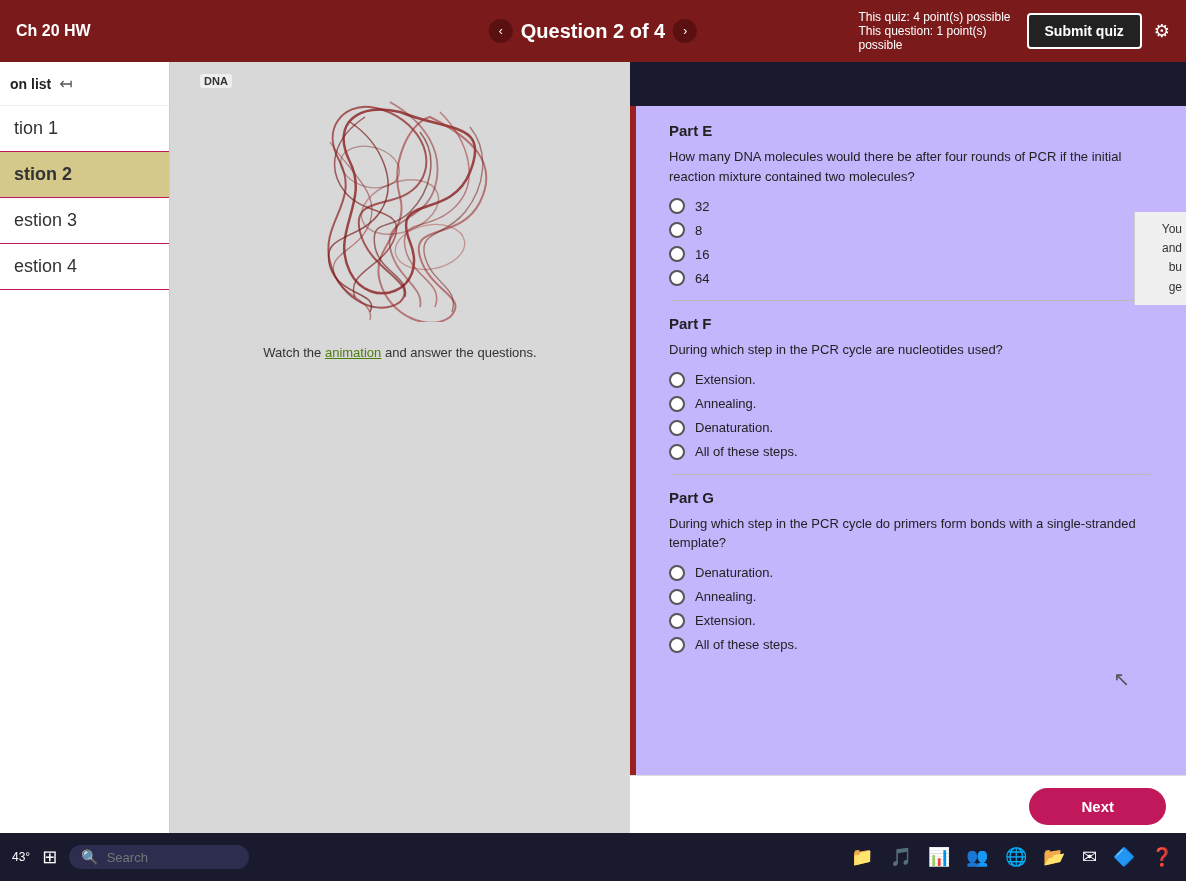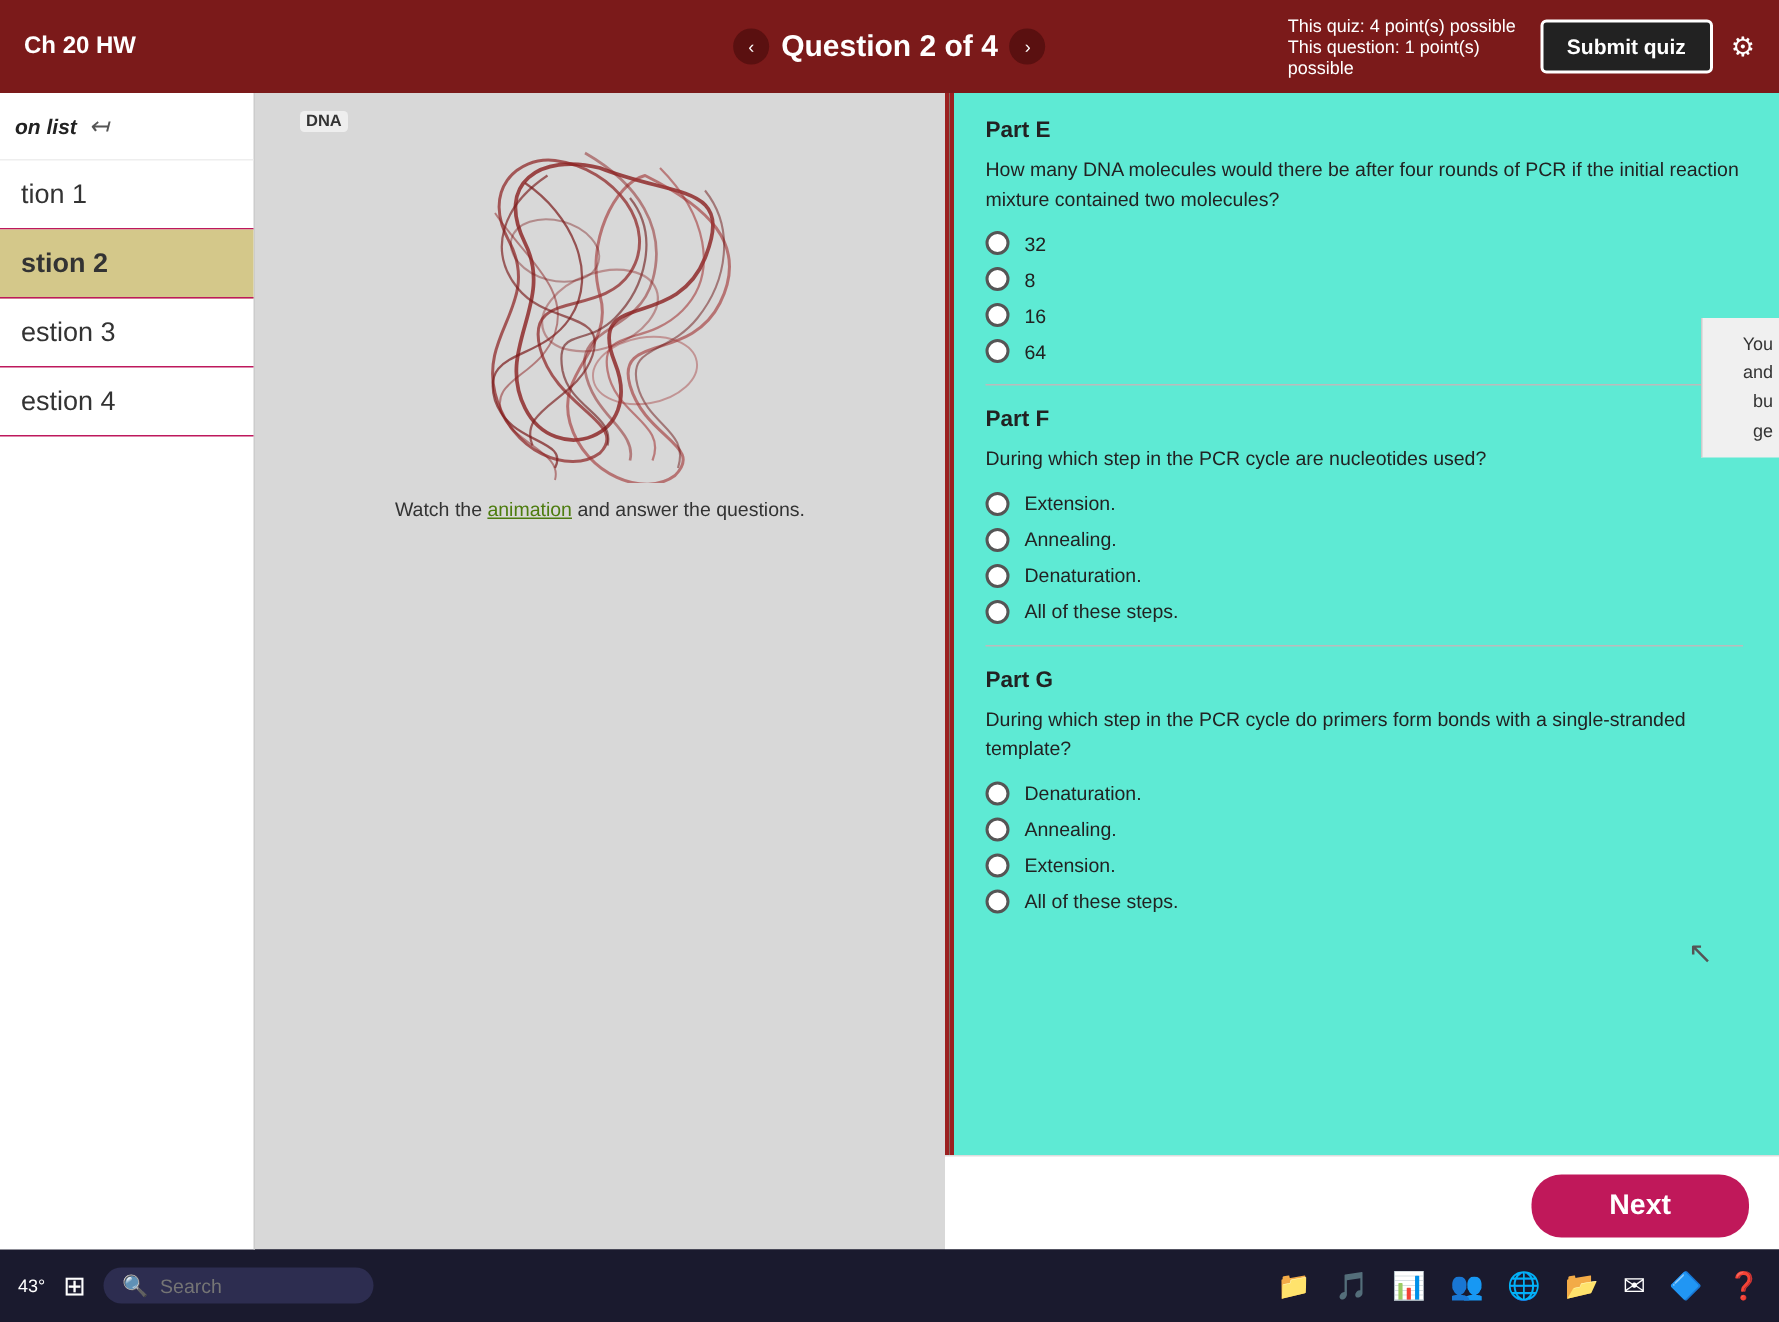--- a/index.html
+++ b/index.html
@@ -84,21 +84,20 @@
       min-width: 170px;
       border-right: 1px solid #ccc;
       display: flex;
       flex-direction: column;
     }
     .sidebar-top {
       display: flex;
       align-items: center;
       padding: 12px 10px;
       border-bottom: 1px solid #eee;
-      font-style: italic;
     }
     .sidebar-label {
       font-size: 14px;
       font-weight: bold;
       color: #222;
     }
     .sidebar-collapse-icon {
       margin-left: 8px;
       font-size: 16px;
       color: #555;
@@ -126,20 +125,21 @@
     
     .left-panel {
       width: 460px;
       min-width: 460px;
       background: #d8d8d8;
       position: relative;
       display: flex;
       flex-direction: column;
       align-items: center;
       padding: 10px;
+      gap: 13px;
     }
     .dna-label {
       position: absolute;
       top: 12px;
       left: 30px;
       font-size: 11px;
       font-weight: bold;
       color: #333;
       background: #eee;
       padding: 1px 4px;
@@ -160,25 +160,26 @@
     }
     .animation-link {
       color: #4d7c0f;
       text-decoration: underline;
       cursor: pointer;
     }
 
     
     .right-panel {
       flex: 1;
-      background: #5eead4;
+      background: #c4b5fd;
       overflow-y: auto;
-      padding: 16px 24px;
+      padding: 16px 36px;
       border-left: 3px solid #9b2020;
       position: relative;
+      margin-top: 44px;
     }
     .right-panel::-webkit-scrollbar { width: 14px; }
     .right-panel::-webkit-scrollbar-thumb { background: #888; border-radius: 7px; }
     .right-panel::-webkit-scrollbar-track { background: #ddd; }
 
     .part-title {
       font-size: 15px;
       font-weight: bold;
       color: #222;
       margin-bottom: 8px;
@@ -267,21 +268,21 @@
       justify-content: flex-end;
       padding: 12px 20px 8px 0;
       background: #fff;
     }
     .next-btn {
       background: #c0185a;
       color: #fff;
       border: none;
       border-radius: 20px;
       padding: 10px 52px;
-      font-size: 19px;
+      font-size: 15px;
       font-weight: bold;
       cursor: pointer;
     }
   </style>
 </head>
 <body>
 
 <div class="header">
   <span class="header-title">Ch 20 HW</span>
 

